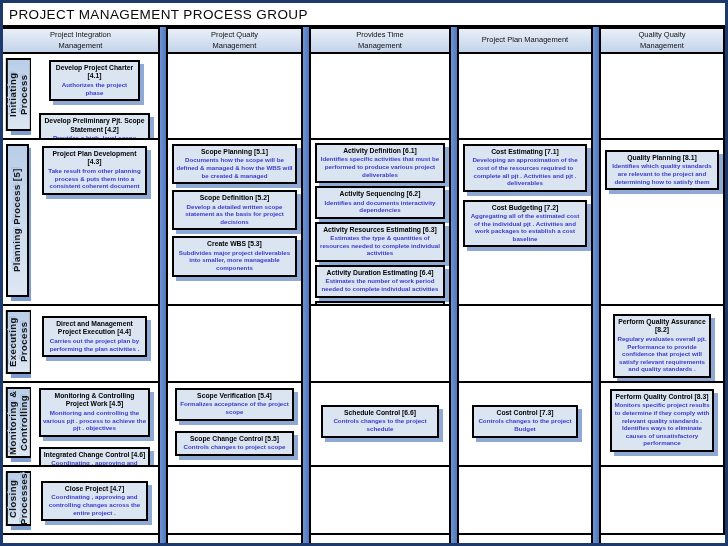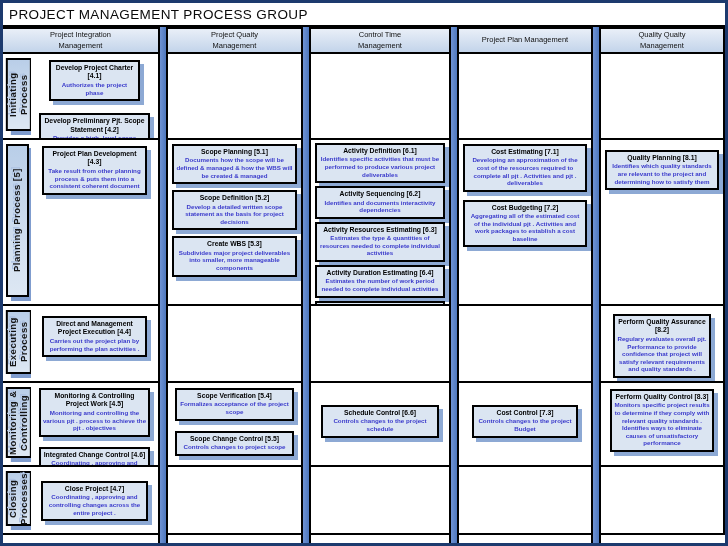--- a/index.html
+++ b/index.html
@@ -65,21 +65,21 @@
   <div class="title-bar">
     <span>PROJECT MANAGEMENT PROCESS GROUP</span>
   </div>
 
   <div class="grid">
 
     <div class="hdr h-int">Project Integration
 Management</div>
     <div class="hdr h-scope">Project Quaity
 Management</div>
-    <div class="hdr h-time">Control Time
+    <div class="hdr h-time">Provides Time
 Management</div>
     <div class="hdr h-cost">Project Plan Management</div>
     <div class="hdr h-qual">Quality Quaity
 Management</div>
 
     <div class="sep s1"></div>
     <div class="sep s2"></div>
     <div class="sep s3"></div>
     <div class="sep s4"></div>
 

